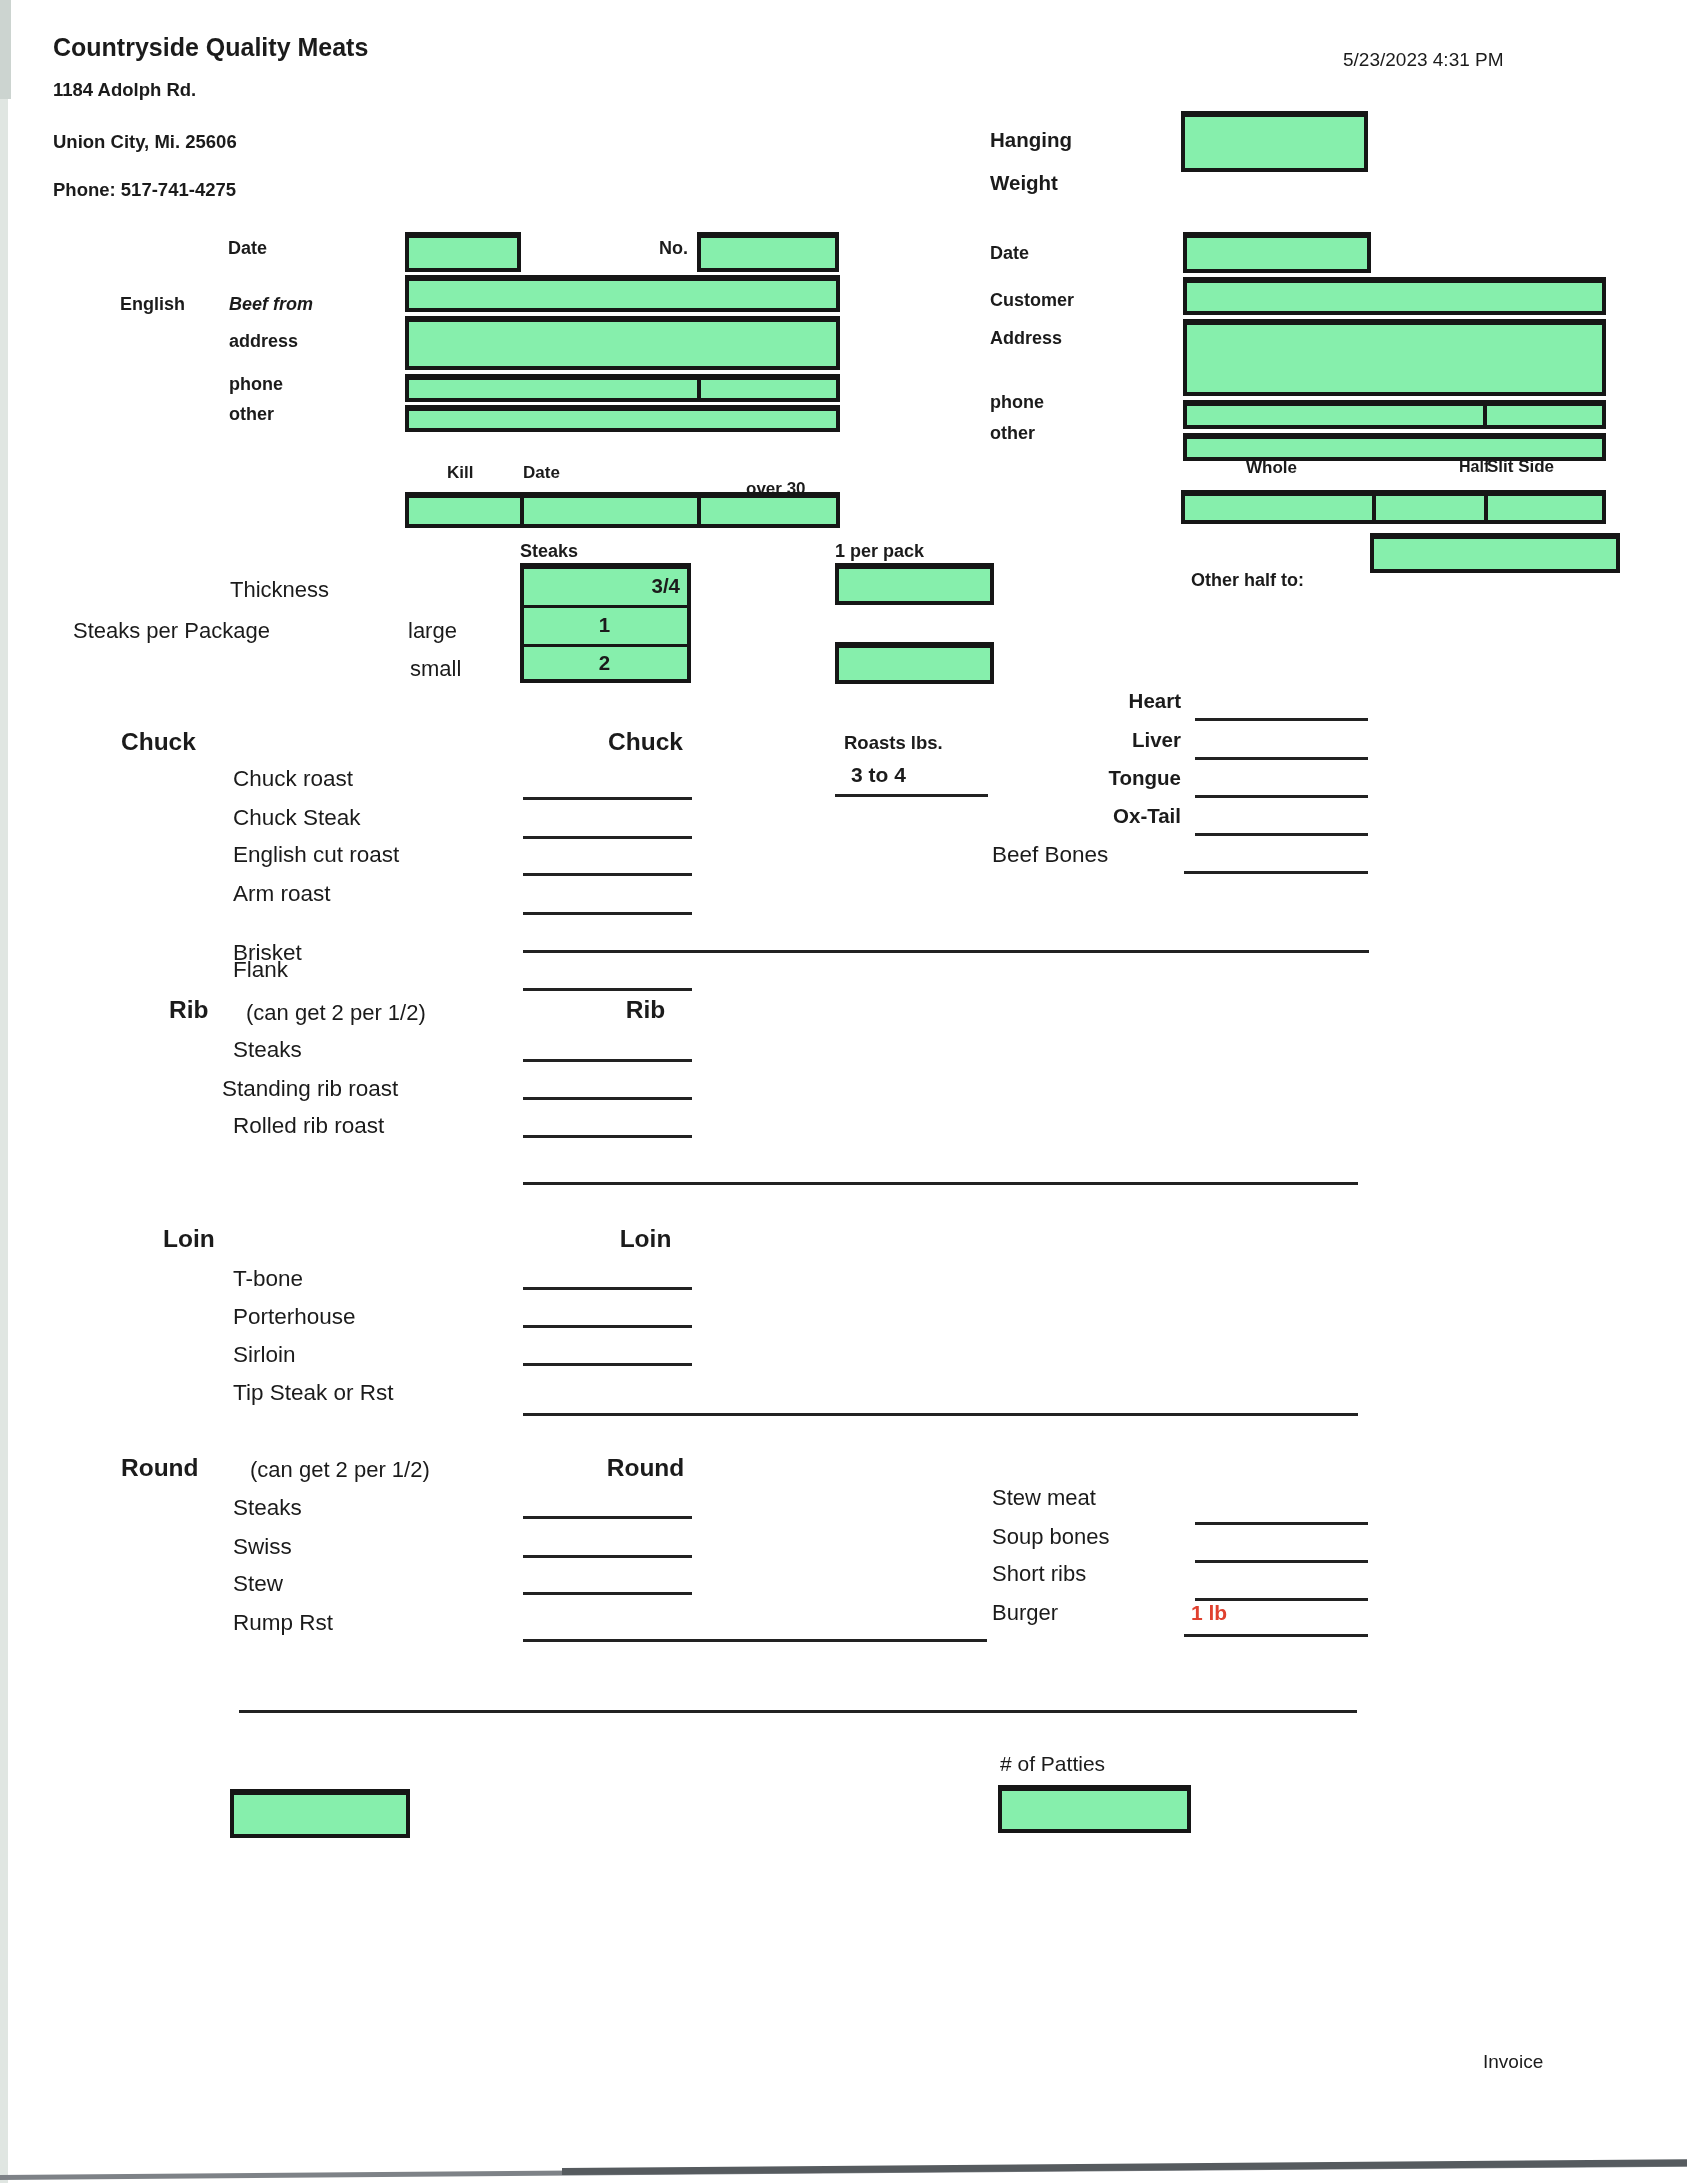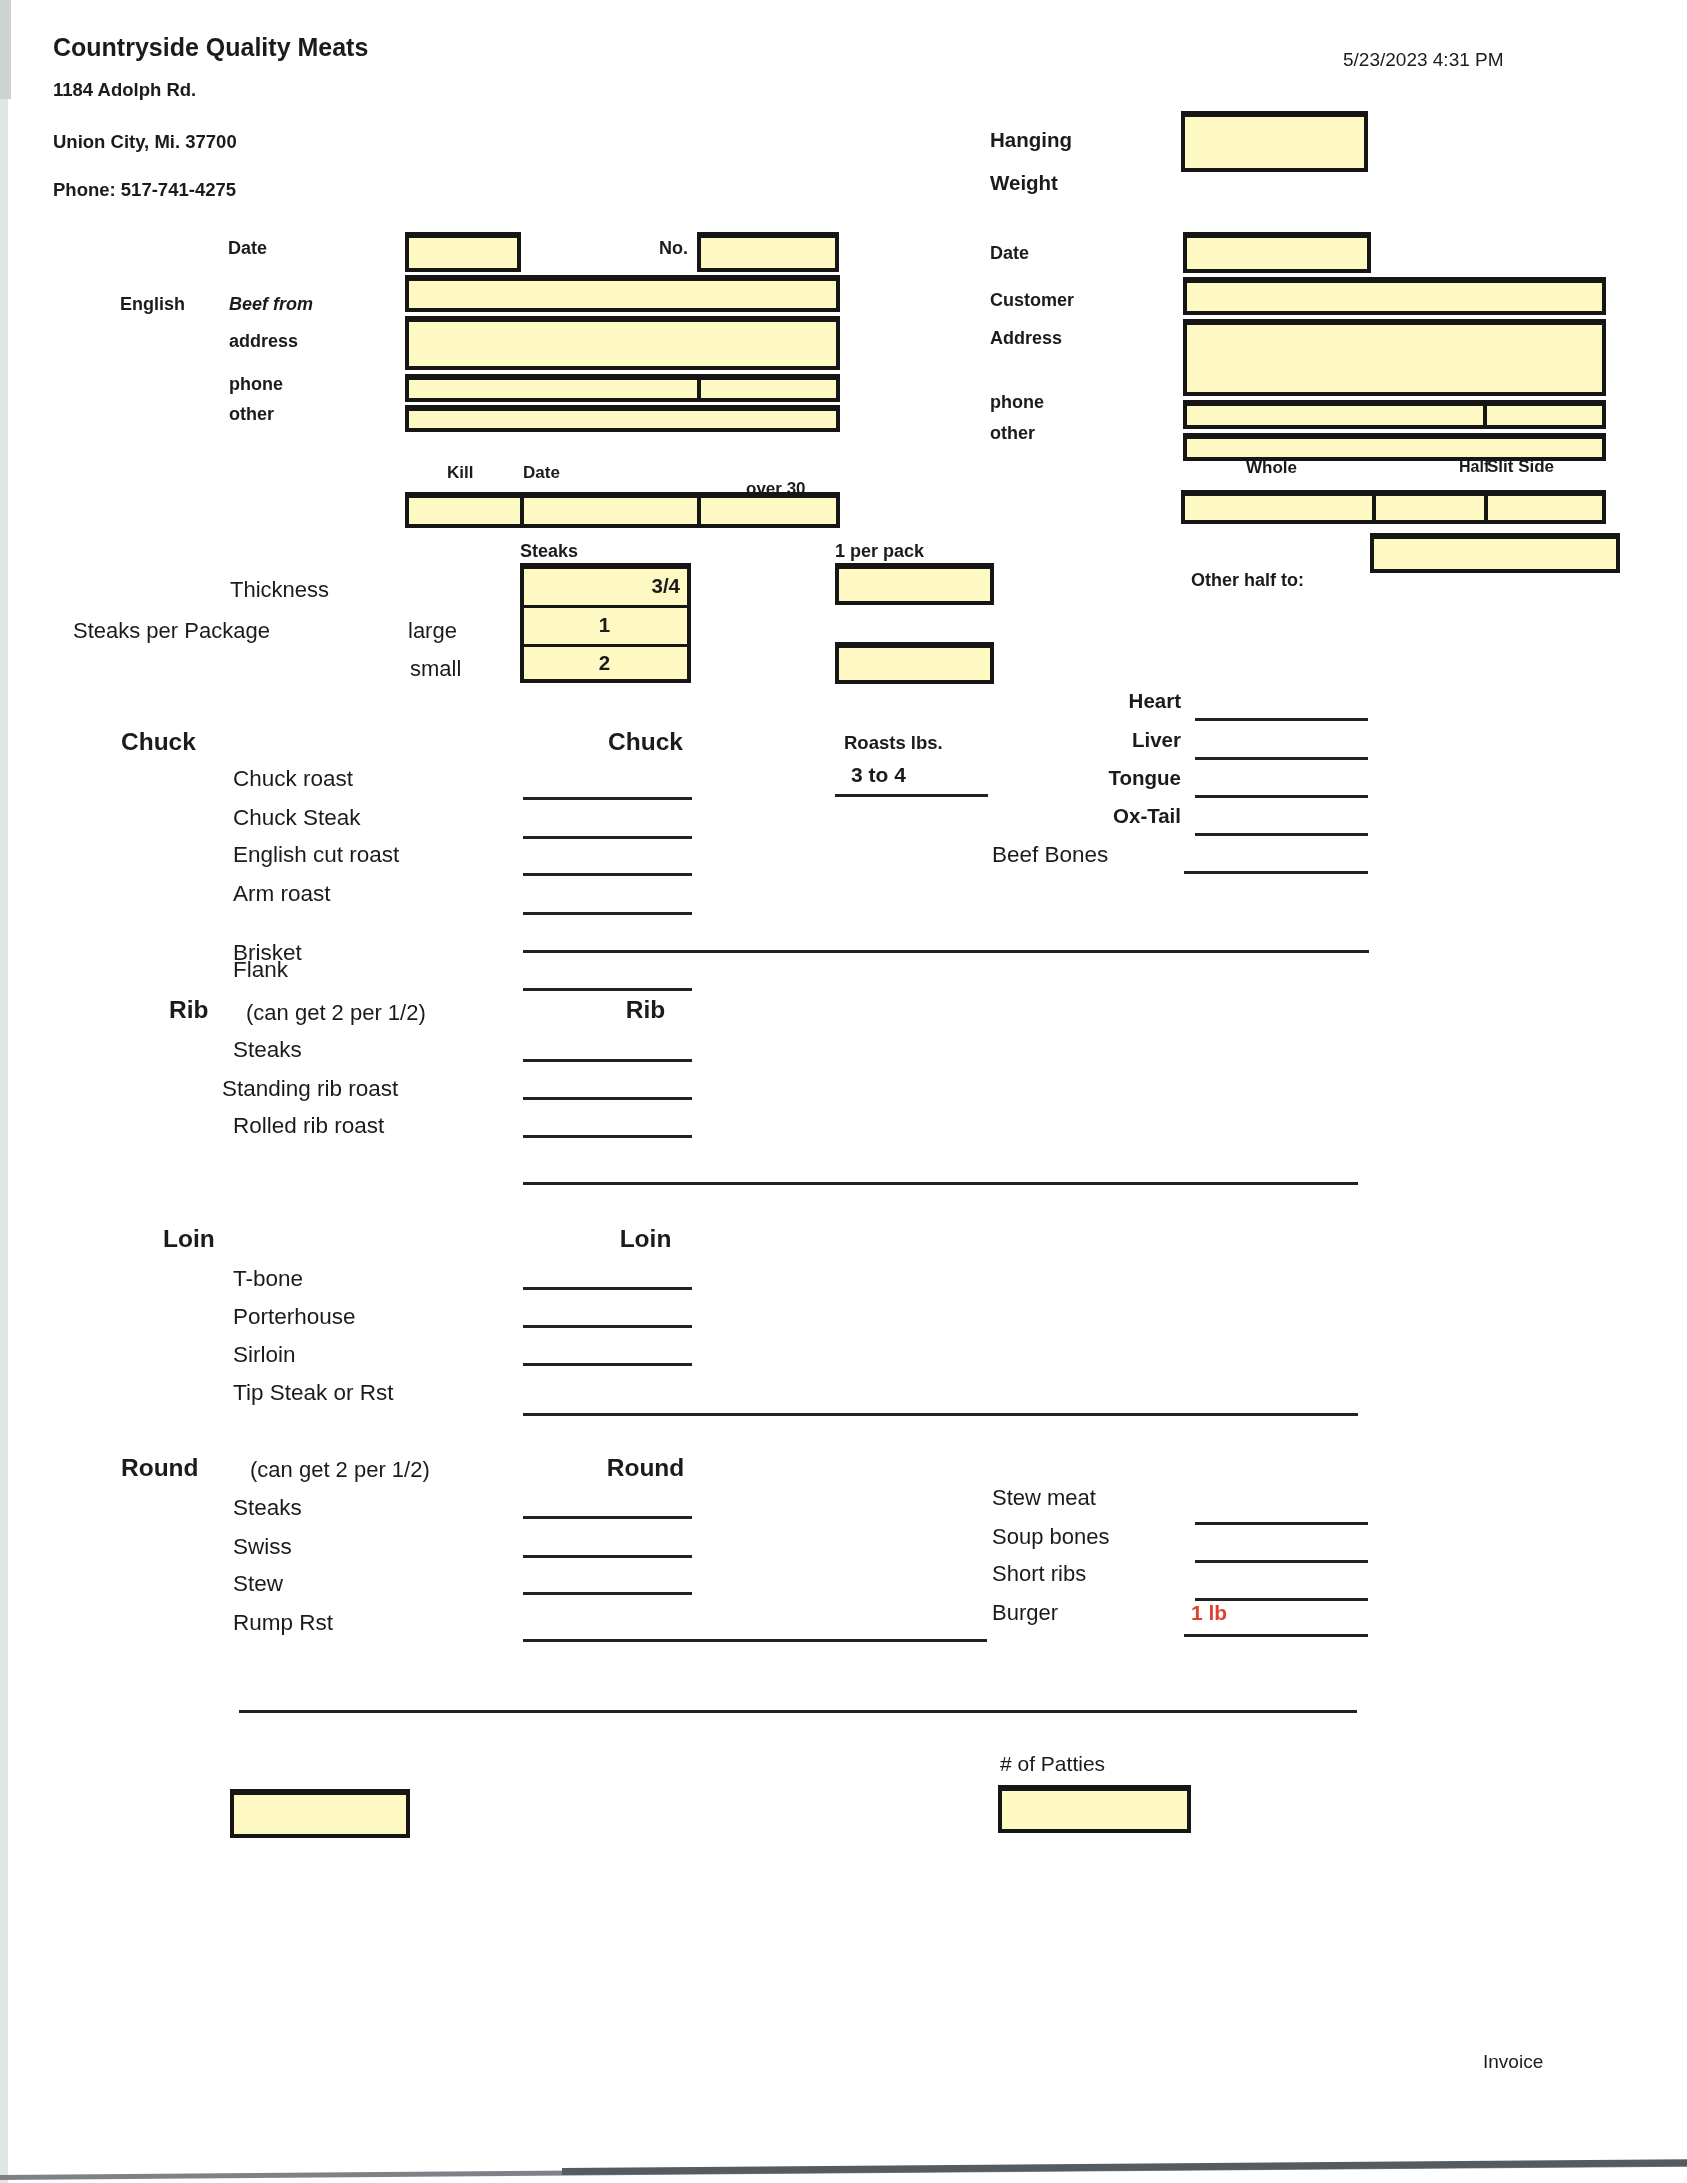--- a/index.html
+++ b/index.html
@@ -6,21 +6,21 @@
   .page{
     position:relative;
     width:1687px;height:2183px;
     background:#ffffff;
     font-family:"Liberation Sans","DejaVu Sans",sans-serif;
     color:#1b1b1b;
     overflow:hidden;
   }
   .t{position:absolute;white-space:nowrap;line-height:1.15;}
   .b{font-weight:bold;}
-  .bx{position:absolute;border:4px solid #161616;background:#fef9c3;box-sizing:border-box;}
+  .bx{position:absolute;border:4px solid #161616;background:#86efac;box-sizing:border-box;}
   .bx.hv{border-width:4.6px;border-top-width:6.6px;}
   .ln{position:absolute;height:2.6px;background:#222222;}
   .vdiv{position:absolute;top:0;bottom:0;width:4px;background:#161616;}
   .hdiv{position:absolute;left:0;right:0;height:3.3px;background:#161616;}
   .ctr{text-align:center;}
   .rt{text-align:right;}
   
   .edge-left{position:absolute;left:0;top:0;width:8px;height:2183px;background:#e0e6e2;}
   .edge-left-top{position:absolute;left:0;top:0;width:10.6px;height:99px;background:#ccd4d0;}
   .edge-bottom{position:absolute;left:-6.6px;top:2175px;width:1707px;height:4.6px;background:#7e8287;
@@ -31,21 +31,21 @@
 </head>
 <body>
 
 <div class="page">
 
   <div class="edge-left"></div>
   <div class="edge-left-top"></div>
 
   <div class="t b" style="left:53px;top:33px;font-size:25px;">Countryside Quality Meats</div>
   <div class="t b" style="left:53px;top:79px;font-size:18.5px;">1184 Adolph Rd.</div>
-  <div class="t b" style="left:53px;top:131px;font-size:18.5px;">Union City, Mi. 37700</div>
+  <div class="t b" style="left:53px;top:131px;font-size:18.5px;">Union City, Mi. 25606</div>
   <div class="t b" style="left:53px;top:179px;font-size:18.5px;">Phone: 517-741-4275</div>
   <div class="t" style="left:1343px;top:49px;font-size:19px;">5/23/2023  4:31 PM</div>
 
   <div class="t b" style="left:990px;top:128px;font-size:20.5px;">Hanging</div>
   <div class="t b" style="left:990px;top:171px;font-size:20.5px;">Weight</div>
   <div class="bx hv" style="left:1181px;top:111px;width:187px;height:61px;"></div>
 
   <div class="t b" style="left:228px;top:238px;font-size:18px;">Date</div>
   <div class="t b" style="left:659px;top:238px;font-size:18px;">No.</div>
   <div class="t b" style="left:120px;top:294px;font-size:18px;">English</div>

